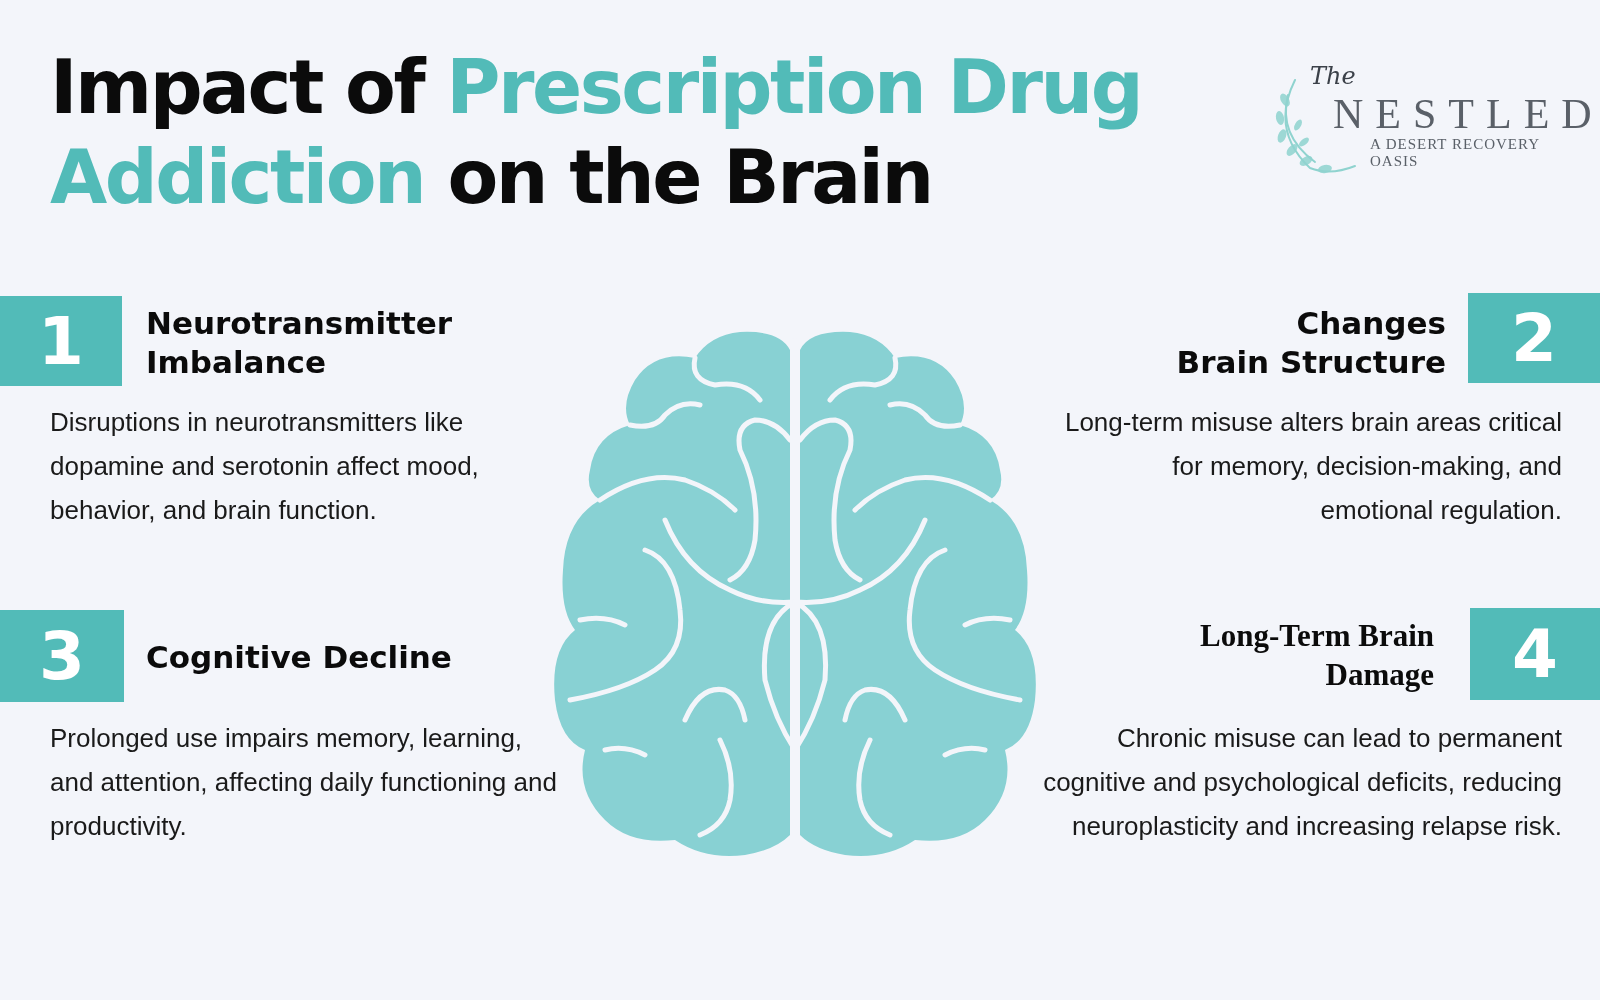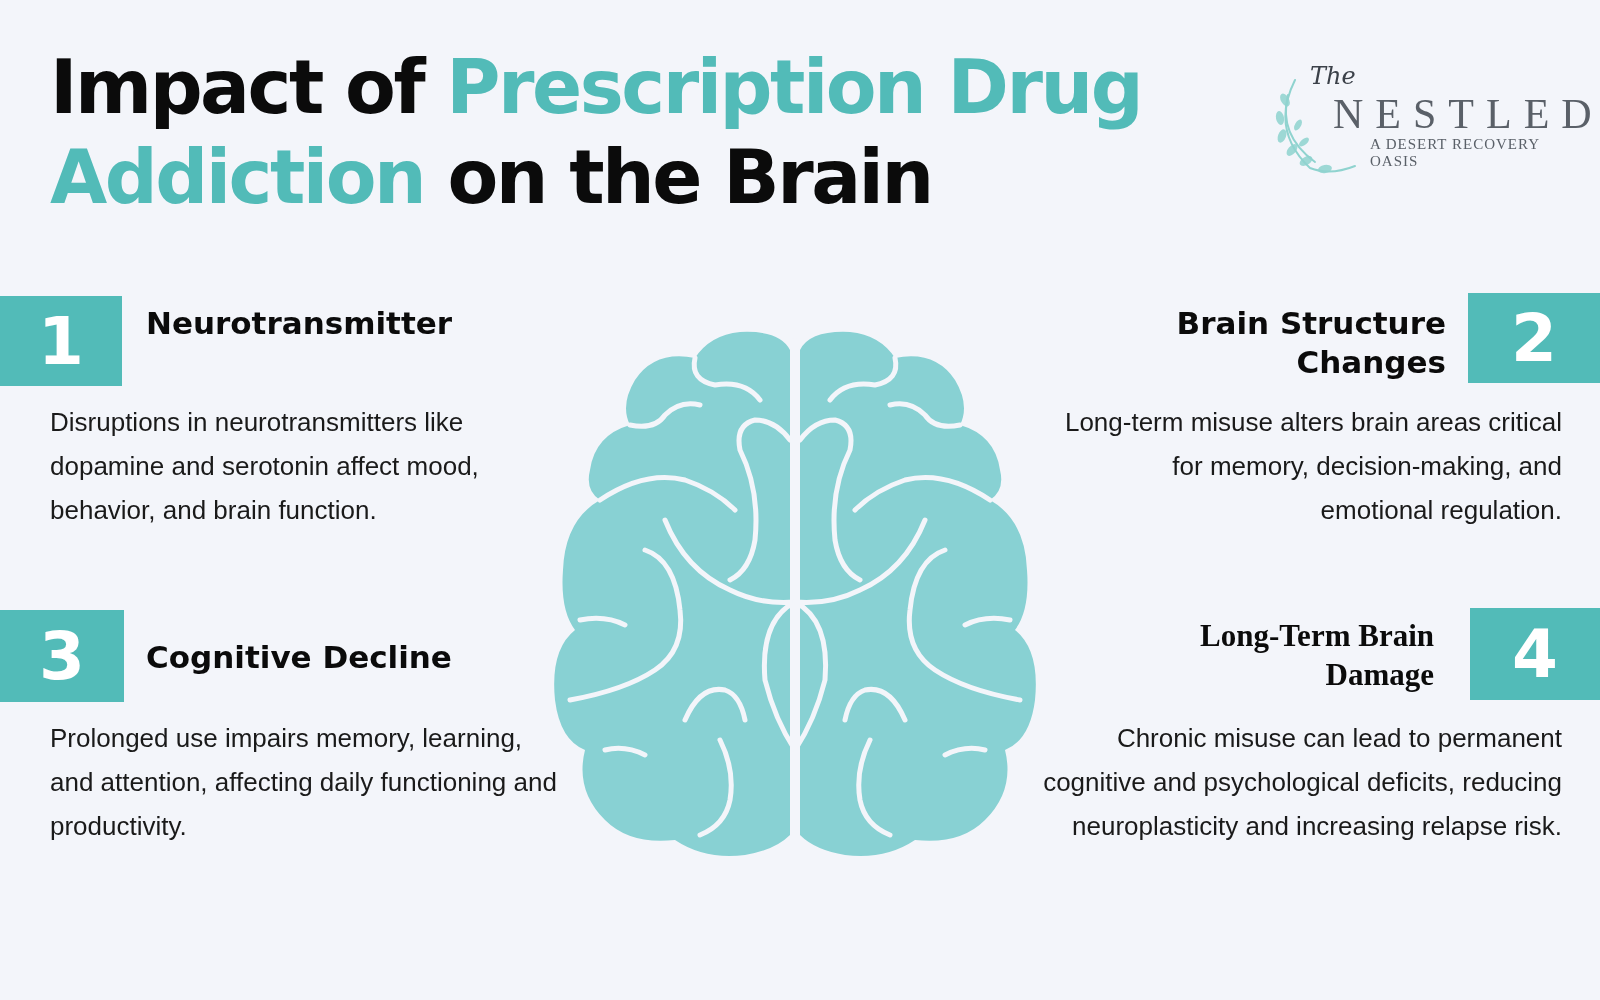--- a/index.html
+++ b/index.html
@@ -84,29 +84,30 @@
   <span class="the">The</span>
   <span class="name">NESTLED</span>
   <span class="tag">A DESERT RECOVERY OASIS</span>
 </div>
 
 <div class="num-box" style="left:0;top:296px;width:122px;height:90px;">
   <span>1</span>
 </div>
 <div class="heading" style="left:146px;top:304px;">
   <div>Neurotransmitter</div>
+  <div>Imbalance</div>
 </div>
 <div class="desc" style="left:50px;top:400px;width:500px;">Disruptions in neurotransmitters like dopamine and serotonin affect mood, behavior, and brain function.</div>
 
 <div class="num-box" style="left:1468px;top:293px;width:132px;height:90px;">
   <span>2</span>
 </div>
 <div class="heading right" style="right:154px;top:304px;">
+  <div>Changes</div>
   <div>Brain Structure</div>
-  <div>Changes</div>
 </div>
 <div class="desc right" style="right:38px;top:400px;width:500px;">Long-term misuse alters brain areas critical for memory, decision-making, and emotional regulation.</div>
 
 <div class="num-box" style="left:0;top:610px;width:124px;height:92px;">
   <span>3</span>
 </div>
 <div class="heading" style="left:146px;top:638px;">
   <div>Cognitive Decline</div>
 </div>
 <div class="desc" style="left:50px;top:716px;width:510px;">Prolonged use impairs memory, learning, and attention, affecting daily functioning and productivity.</div>

